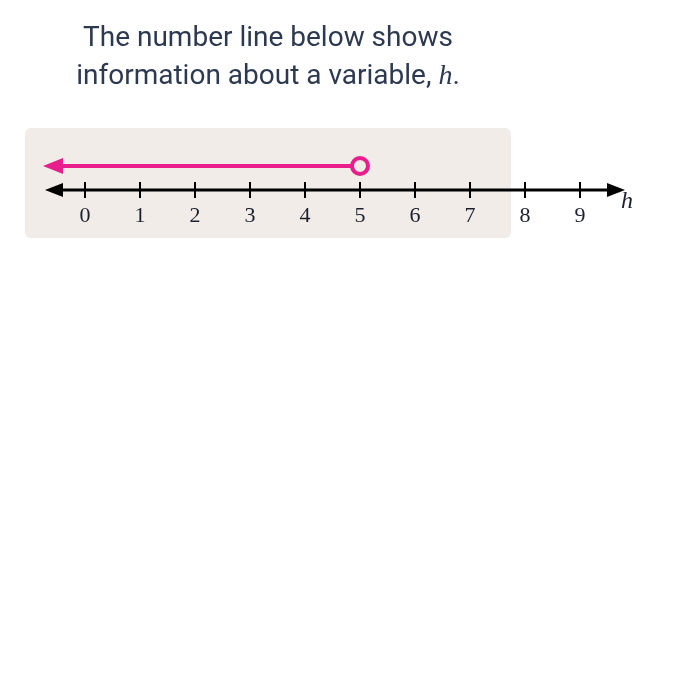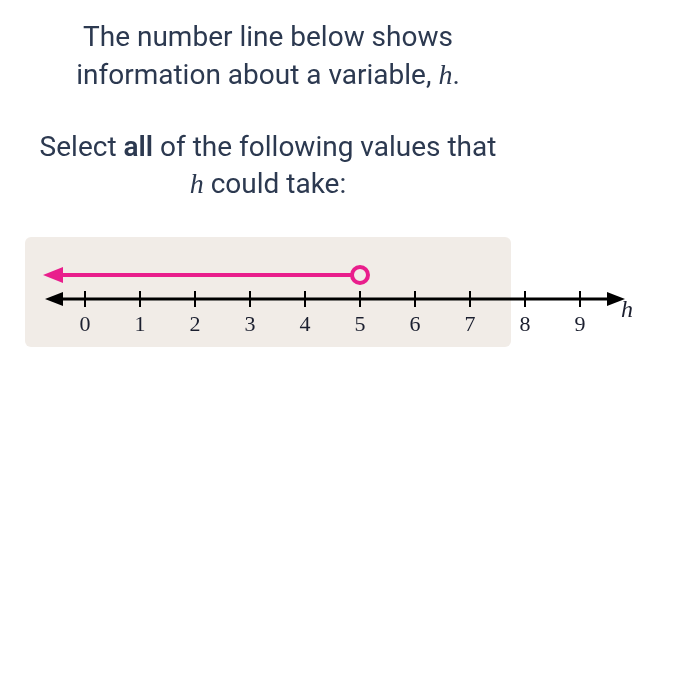--- a/index.html
+++ b/index.html
@@ -63,23 +63,20 @@
 </style>
 </head>
 <body>
 
 <div class="container">
 
   <p class="prompt1">
     <span>The number line below shows information about a variable, </span><span class="var">h</span><span>.</span>
   </p>
 
-  <p class="prompt2">
-    <span>Select </span><span class="strong">all</span><span> of the following values that </span><span class="var">h</span><span> could take:</span>
-  </p>
 
 
   <div class="numline-wrap">
     <svg width="626" height="110" viewBox="0 0 626 110">
 
       <line x1="30" y1="62" x2="590" y2="62" stroke="#000" stroke-width="3"></line>
       <polygon points="20,62 38,55 38,69" fill="#000"></polygon>
       <polygon points="600,62 582,55 582,69" fill="#000"></polygon>
 
       <g>

